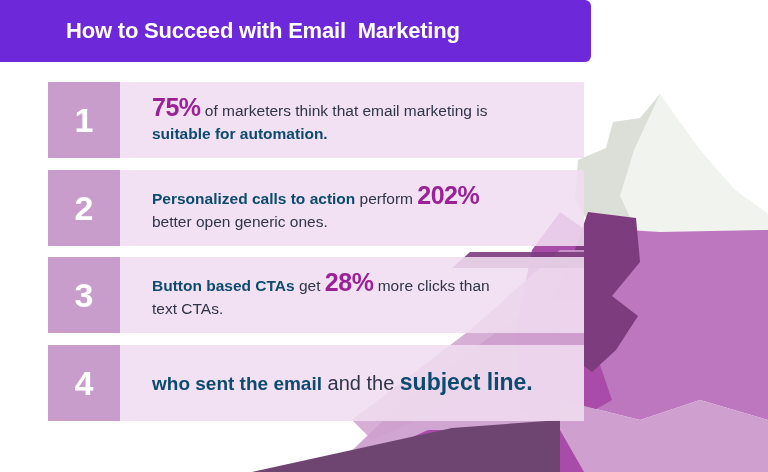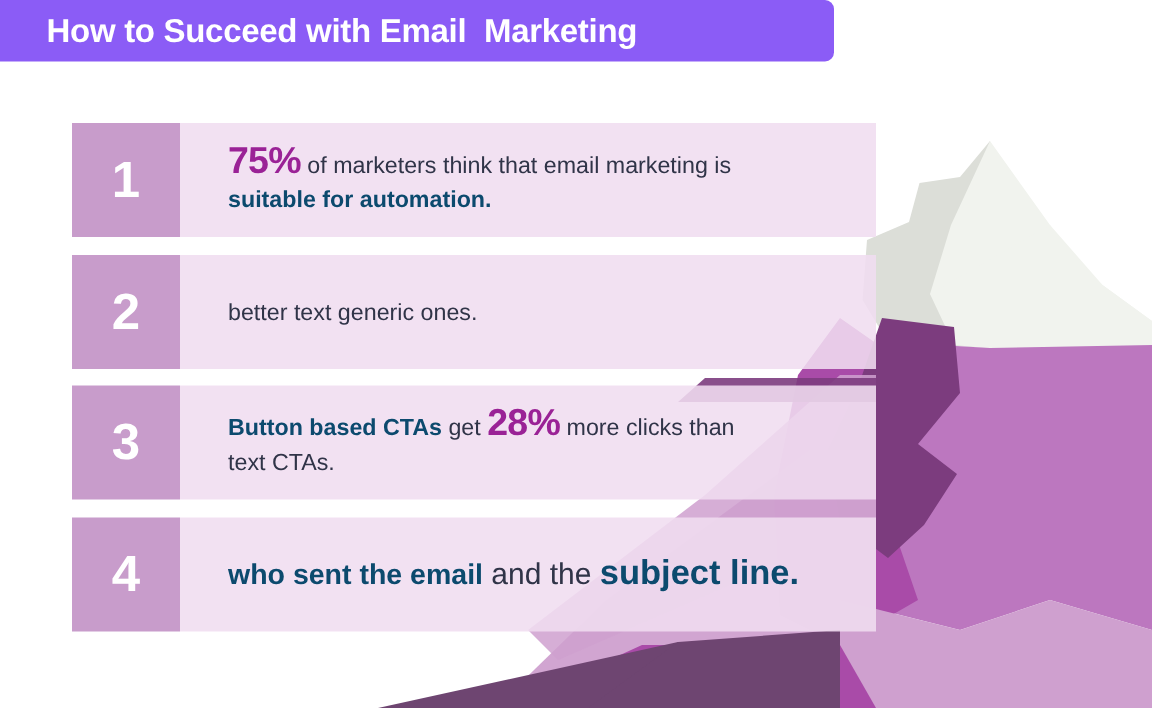--- a/index.html
+++ b/index.html
@@ -32,26 +32,27 @@
     height: 472px;
     z-index: 1;
   }
 
   
   #title-bar {
     position: absolute;
     left: 0;
     top: 0;
     width: 556px;
-    height: 41px;
-    background: #8b5cf6;
+    height: 62px;
+    background: #6d28d9;
     border-radius: 0 6px 6px 0;
     z-index: 5;
     display: flex;
     align-items: center;
+    padding-left: 35px;
   }
   #title-text {
     color: #ffffff;
     font-size: 22px;
     font-weight: bold;
     letter-spacing: -0.2px;
     margin-left: 31px;
     white-space: pre;
   }
 
@@ -164,21 +165,24 @@
       </div>
     </div>
   </div>
 
   <div class="fact-row row-2">
     <div class="num-box">
       <span class="num">2</span>
     </div>
     <div class="fact-body">
       <div class="fact-line">
-        <span>better text generic ones.</span>
+        <span class="hl">Personalized calls to action</span><span> perform </span><span class="big">202%</span>
+      </div>
+      <div class="fact-line">
+        <span>better open generic ones.</span>
       </div>
     </div>
   </div>
 
   <div class="fact-row row-3">
     <div class="num-box">
       <span class="num">3</span>
     </div>
     <div class="fact-body">
       <div class="fact-line">

